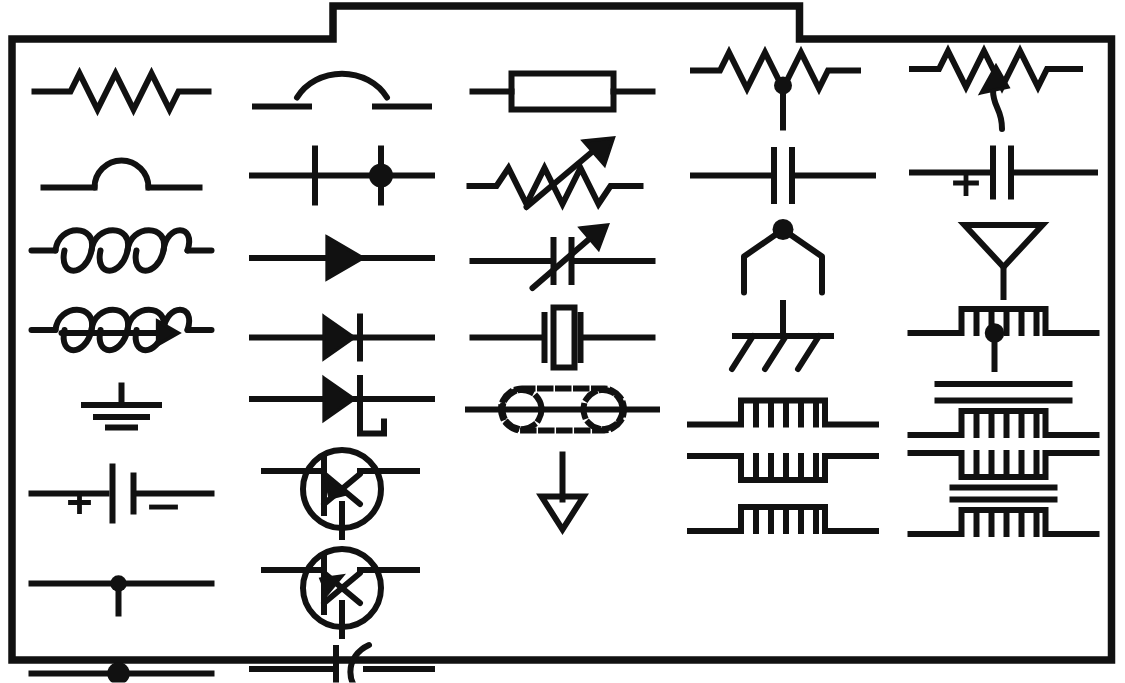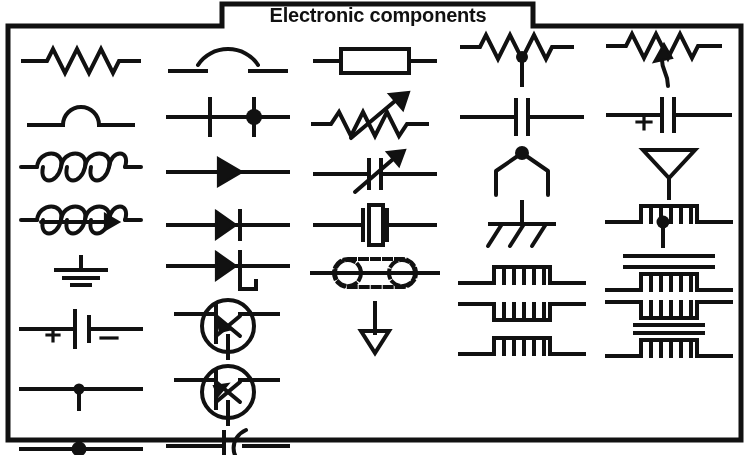--- a/index.html
+++ b/index.html
@@ -39,23 +39,20 @@
 </style>
 </head>
 <body>
 
 <div id="stage">
 
   <svg id="frame-svg" viewBox="0 0 750 455">
     <path d="M 8 26 L 8 440 L 741 440 L 741 26 L 533 26 L 533 4 L 222 4 L 222 26 Z" fill="none" stroke="#111111" stroke-width="5" stroke-linejoin="miter"></path>
   </svg>
 
-  <div id="title-wrap">
-    <span id="title-text">Electronic components</span>
-  </div>
 
   <div id="grid">
 
   <div class="cell">
       <svg width="120" height="40" viewBox="0 0 120 40">
         <path class="sym" d="M2 20 H26 L32 8 L44 32 L56 8 L68 32 L80 8 L92 32 L98 20 H118"></path>
       </svg>
     </div>
       <div class="cell">
       <svg width="124" height="40" viewBox="0 0 124 40">

